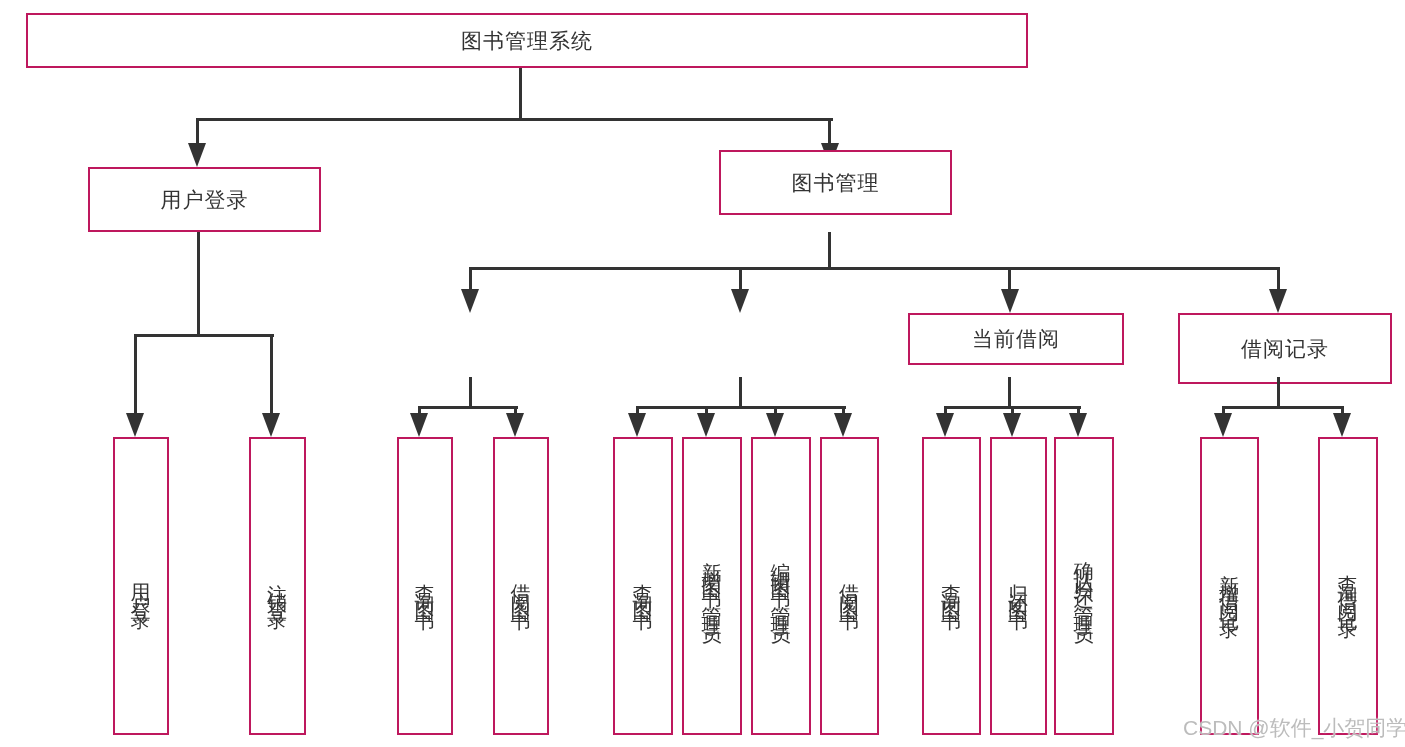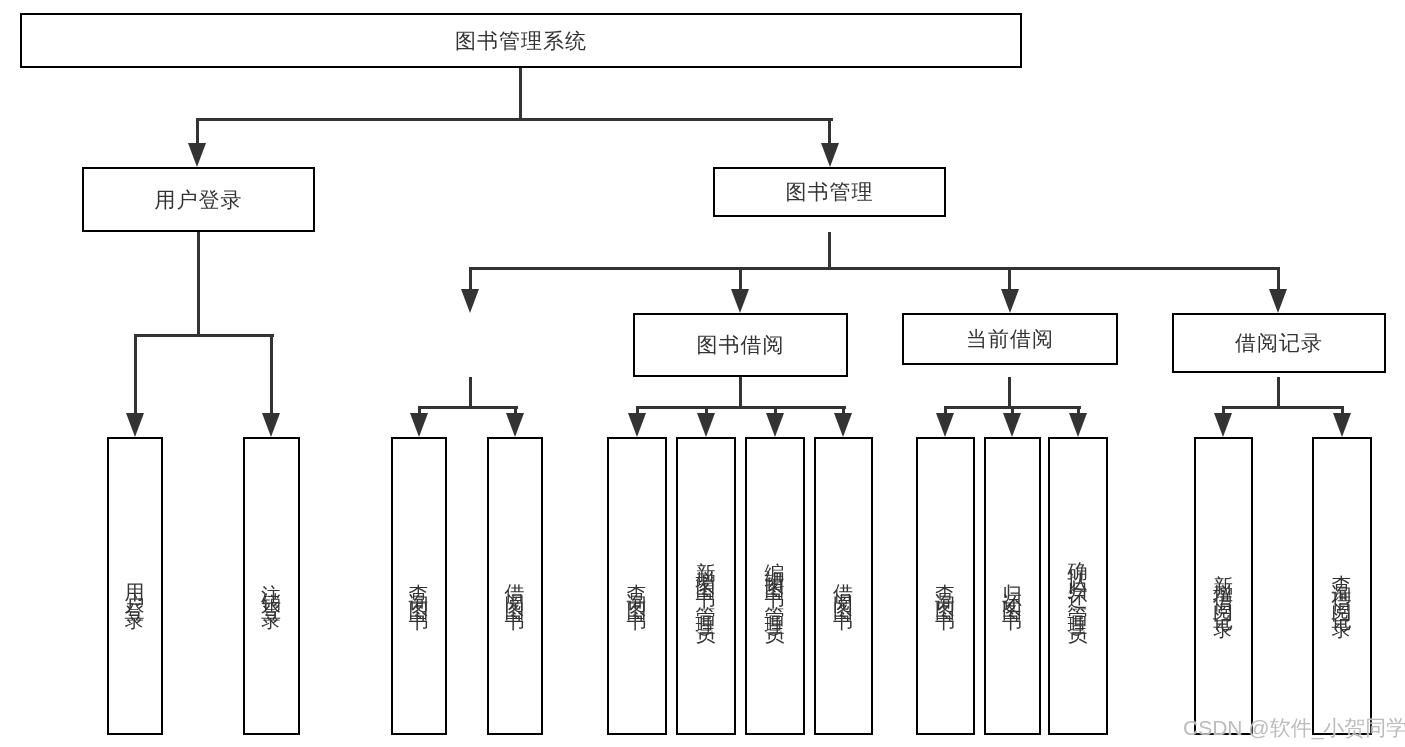--- a/index.html
+++ b/index.html
@@ -7,25 +7,26 @@
     position: relative;
     width: 1405px;
     height: 747px;
     background: #ffffff;
     font-family: "Liberation Sans", "DejaVu Sans", sans-serif;
     overflow: hidden;
   }
   .box {
     position: absolute;
     background: #ffffff;
-    border: 2px solid #000000;
+    border: 2px solid #be185d;
     box-sizing: border-box;
     display: flex;
     align-items: center;
     justify-content: center;
+    margin-left: 6px;
   }
   .hlabel {
     color: #333333;
     font-size: 21px;
     letter-spacing: 1px;
     white-space: nowrap;
   }
   .vlabel {
     color: #333333;
     font-size: 20px;
@@ -66,21 +67,21 @@
   <div class="line" style="left:519px; top:68px; width:3px; height:52px;"></div>
   <div class="line" style="left:196px; top:118px; width:637px; height:3px;"></div>
   <div class="line" style="left:196px; top:118px; width:3px; height:27px;"></div>
   <div class="arrow" style="left:188px; top:143px;"></div>
   <div class="line" style="left:828px; top:118px; width:3px; height:27px;"></div>
   <div class="arrow" style="left:821px; top:143px;"></div>
 
   <div class="box" style="left:82px; top:167px; width:233px; height:65px;">
     <span class="hlabel">用户登录</span>
   </div>
-  <div class="box" style="left:713px; top:167px; width:233px; height:50px;">
+  <div class="box" style="left:713px; top:150px; width:233px; height:65px;">
     <span class="hlabel">图书管理</span>
   </div>
 
   <div class="line" style="left:197px; top:232px; width:3px; height:104px;"></div>
   <div class="line" style="left:134px; top:334px; width:140px; height:3px;"></div>
   <div class="line" style="left:134px; top:334px; width:3px; height:80px;"></div>
   <div class="arrow" style="left:126px; top:413px;"></div>
   <div class="line" style="left:270px; top:334px; width:3px; height:80px;"></div>
   <div class="arrow" style="left:262px; top:413px;"></div>
 
@@ -88,27 +89,24 @@
   <div class="line" style="left:469px; top:267px; width:811px; height:3px;"></div>
   <div class="line" style="left:469px; top:267px; width:3px; height:23px;"></div>
   <div class="arrow" style="left:461px; top:289px;"></div>
   <div class="line" style="left:739px; top:267px; width:3px; height:23px;"></div>
   <div class="arrow" style="left:731px; top:289px;"></div>
   <div class="line" style="left:1008px; top:267px; width:3px; height:23px;"></div>
   <div class="arrow" style="left:1001px; top:289px;"></div>
   <div class="line" style="left:1277px; top:267px; width:3px; height:23px;"></div>
   <div class="arrow" style="left:1269px; top:289px;"></div>
 
-  <div class="box" style="left:633px; top:313px; width:215px; height:64px;">
-    <span class="hlabel">图书借阅</span>
-  </div>
   <div class="box" style="left:902px; top:313px; width:216px; height:52px;">
     <span class="hlabel">当前借阅</span>
   </div>
-  <div class="box" style="left:1172px; top:313px; width:214px; height:60px;">
+  <div class="box" style="left:1172px; top:313px; width:214px; height:71px;">
     <span class="hlabel">借阅记录</span>
   </div>
 
   <div class="line" style="left:469px; top:377px; width:3px; height:31px;"></div>
   <div class="line" style="left:418px; top:406px; width:100px; height:3px;"></div>
   <div class="line" style="left:418px; top:406px; width:3px; height:9px;"></div>
   <div class="arrow" style="left:410px; top:413px;"></div>
   <div class="line" style="left:514px; top:406px; width:3px; height:9px;"></div>
   <div class="arrow" style="left:506px; top:413px;"></div>
 

